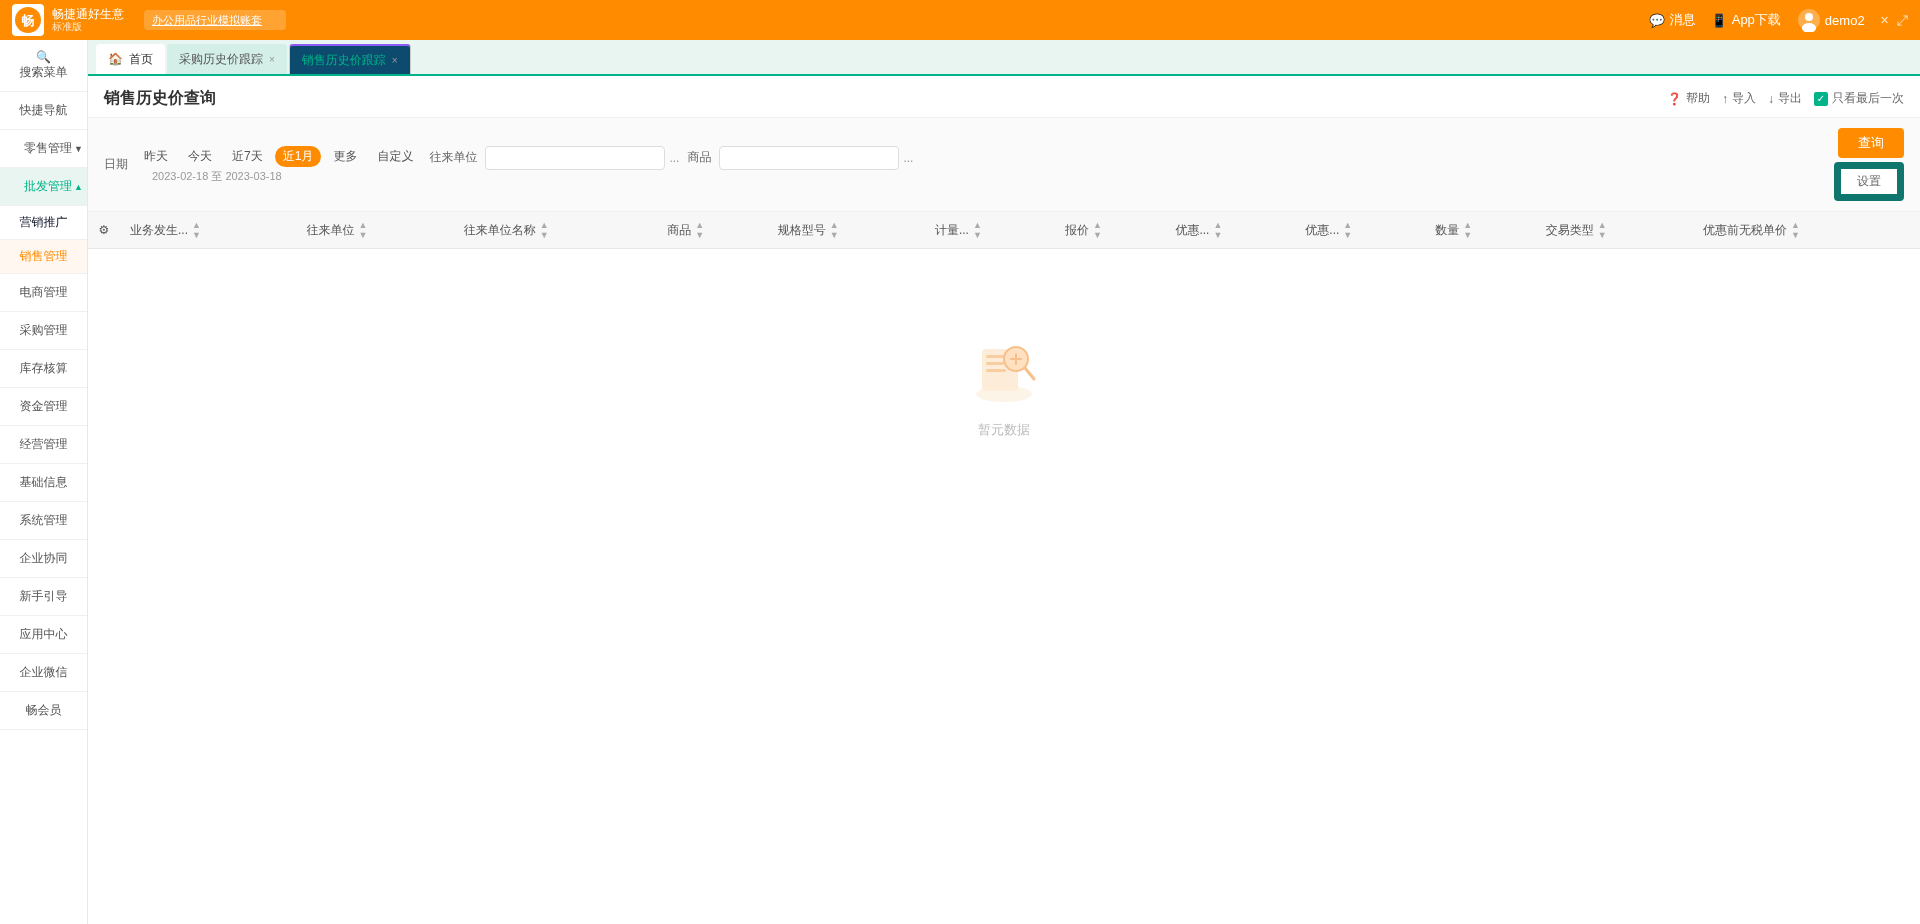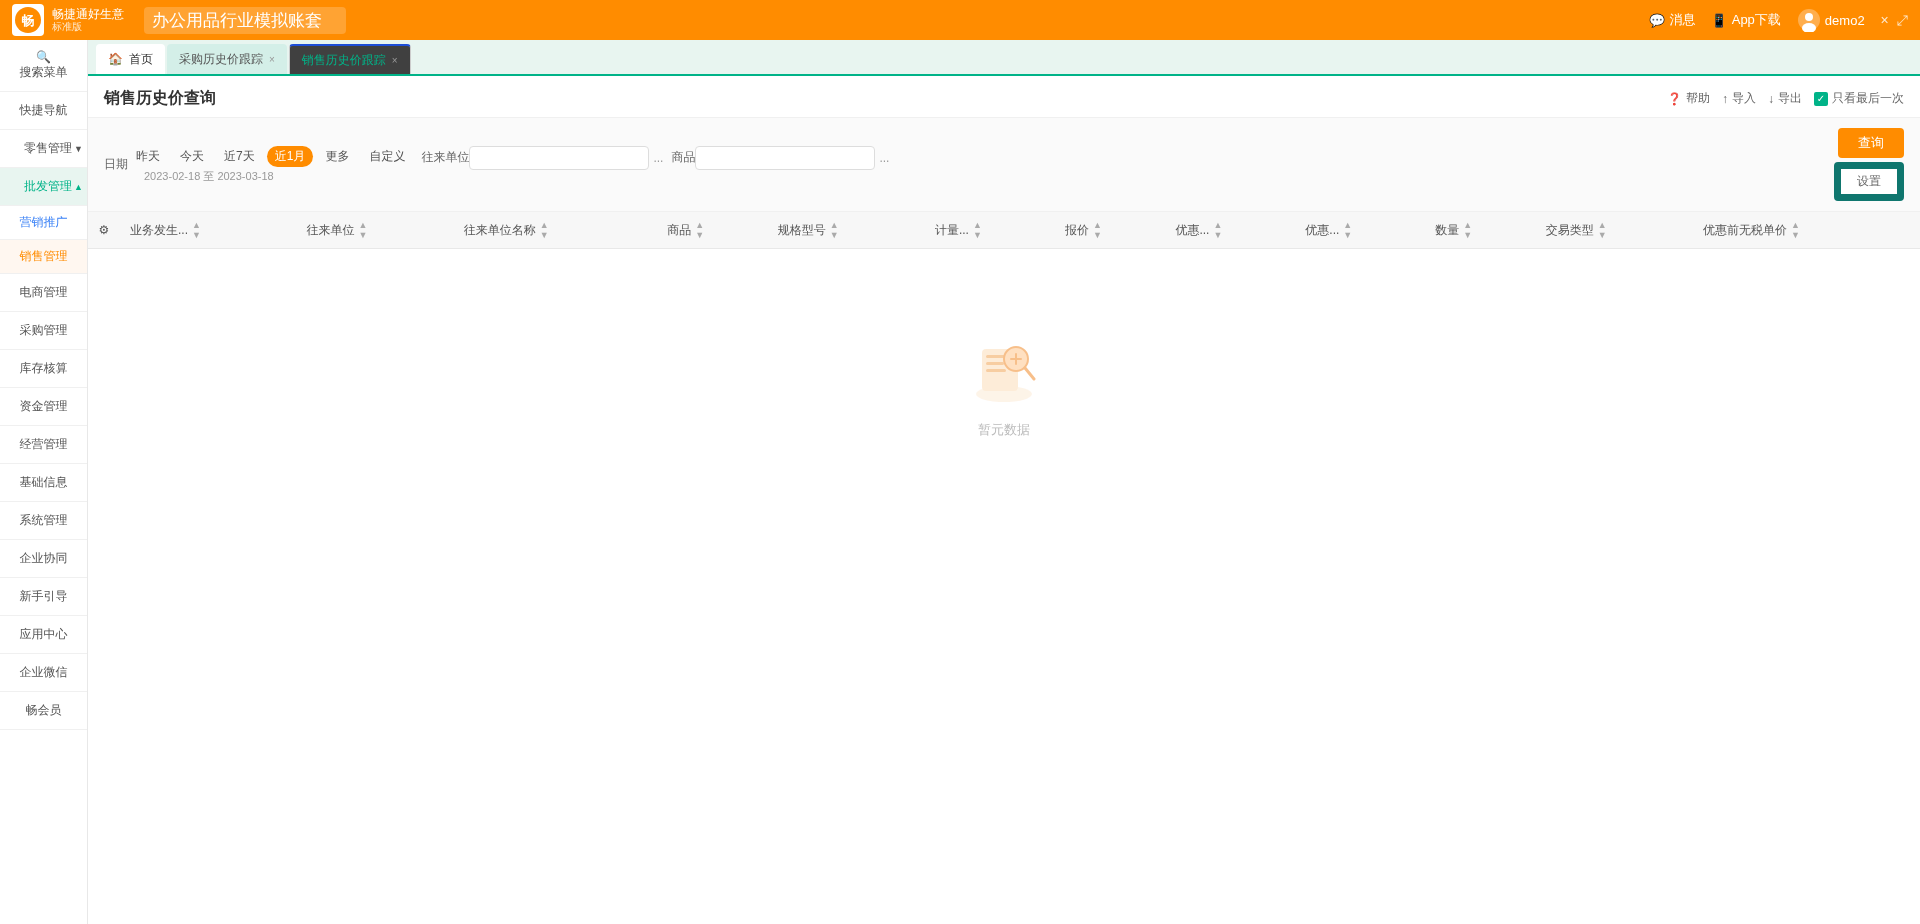--- a/index.html
+++ b/index.html
@@ -11,59 +11,59 @@
       background: #ff8c00;
       display: flex;
       align-items: center;
       padding: 0 12px;
       justify-content: space-between;
     }
     .topbar-left { display: flex; align-items: center; gap: 8px; }
     .topbar-logo { width: 32px; height: 32px; background: #fff; border-radius: 4px; display: flex; align-items: center; justify-content: center; font-size: 10px; color: #ff8c00; font-weight: bold; }
     .topbar-title { color: #fff; font-size: 12px; line-height: 1.2; }
     .topbar-center { display: flex; align-items: center; gap: 8px; flex: 1; margin: 0 20px; }
-    .topbar-selector { background: rgba(255,255,255,0.2); color: #fff; border: none; border-radius: 4px; padding: 4px 24px 4px 8px; font-size: 17px; appearance: none; cursor: pointer; }
+    .topbar-selector { background: rgba(255,255,255,0.2); color: #fff; border: none; border-radius: 4px; padding: 4px 24px 4px 8px; font-size: 11px; appearance: none; cursor: pointer; text-decoration: underline; }
     .topbar-right { display: flex; align-items: center; gap: 16px; color: #fff; font-size: 13px; }
     .topbar-right-item { display: flex; align-items: center; gap: 4px; cursor: pointer; }
 
     
     .main-layout { display: flex; height: calc(924px - 40px); }
 
     
     .sidebar { width: 88px; background: #fff; border-right: 1px solid #e8e8e8; display: flex; flex-direction: column; overflow-y: auto; }
     .sidebar-item { padding: 10px 4px; text-align: center; cursor: pointer; font-size: 12px; color: #555; border-bottom: 1px solid #f0f0f0; }
     .sidebar-item-with-arrow { display: flex; align-items: center; justify-content: flex-end; gap: 2px; }
-    .sidebar-sub { padding: 8px 4px; text-align: center; cursor: pointer; font-size: 12px; color: #3b82f6; border-bottom: 1px solid #f0f0f0; }
+    .sidebar-sub { padding: 8px 4px; text-align: center; cursor: pointer; font-size: 12px; color: #0f172a; border-bottom: 1px solid #f0f0f0; }
     .sidebar-sub.active { color: #ff8c00; background: #fff7f0; }
 
     
     .content-area { flex: 1; display: flex; flex-direction: column; overflow: hidden; }
 
     
     .tab-bar { height: 36px; background: #e8f5f0; display: flex; align-items: flex-end; padding: 0 8px; border-bottom: 2px solid #00b388; }
     .tab { height: 30px; padding: 0 12px; display: flex; align-items: center; gap: 6px; cursor: pointer; font-size: 12px; border-radius: 4px 4px 0 0; margin-right: 2px; }
     .tab.home { background: #fff; color: #333; }
     .tab.normal { background: #d4efe8; color: #555; }
-    .tab.active { background: #404040; color: #00b388; border-top: 2px solid #1d4ed8; border-left: 1px solid #ccc; border-right: 1px solid #ccc; }
+    .tab.active { background: #0c4a6e; color: #00b388; border-top: 2px solid #8b5cf6; border-left: 1px solid #ccc; border-right: 1px solid #ccc; }
     .tab-close { font-size: 10px; color: #999; cursor: pointer; }
 
     
     .page-content { flex: 1; background: #fff; overflow: auto; padding: 0; }
 
     
     .page-header { padding: 12px 16px 8px; display: flex; align-items: center; justify-content: space-between; border-bottom: 1px solid #f0f0f0; }
     .page-title { font-size: 16px; font-weight: bold; color: #333; }
     .page-header-actions { display: flex; align-items: center; gap: 12px; font-size: 12px; color: #666; }
     .header-action { display: flex; align-items: center; gap: 4px; cursor: pointer; }
     .checkbox-wrapper { display: flex; align-items: center; gap: 4px; }
     .checkbox-checked { width: 14px; height: 14px; background: #00b388; border-radius: 2px; display: flex; align-items: center; justify-content: center; color: #fff; font-size: 10px; }
 
     
     .filter-area { padding: 10px 16px; background: #fafafa; border-bottom: 1px solid #f0f0f0; display: flex; align-items: center; gap: 16px; flex-wrap: wrap; }
-    .filter-group { display: flex; align-items: center; }
+    .filter-group { display: flex; align-items: center; gap: 8px; }
     .filter-label { color: #666; font-size: 12px; }
     .date-pills { display: flex; gap: 4px; align-items: center; }
     .date-pill { padding: 2px 8px; border-radius: 12px; font-size: 12px; cursor: pointer; color: #555; }
     .date-pill.active { background: #ff8c00; color: #fff; }
     .date-range { font-size: 11px; color: #999; margin-left: 16px; }
     .filter-input-group { display: flex; align-items: center; gap: 4px; }
     .filter-input { border: 1px solid #ddd; border-radius: 4px; padding: 4px 8px; font-size: 12px; width: 180px; }
     .filter-dots { color: #999; font-size: 12px; cursor: pointer; }
     .query-btn { background: #ff8c00; color: #fff; border: none; padding: 6px 20px; border-radius: 4px; cursor: pointer; font-size: 13px; }
     .settings-btn { background: #fff; color: #666; border: 7px solid #0f766e; padding: 4px 16px; border-radius: 4px; cursor: pointer; font-size: 12px; }

